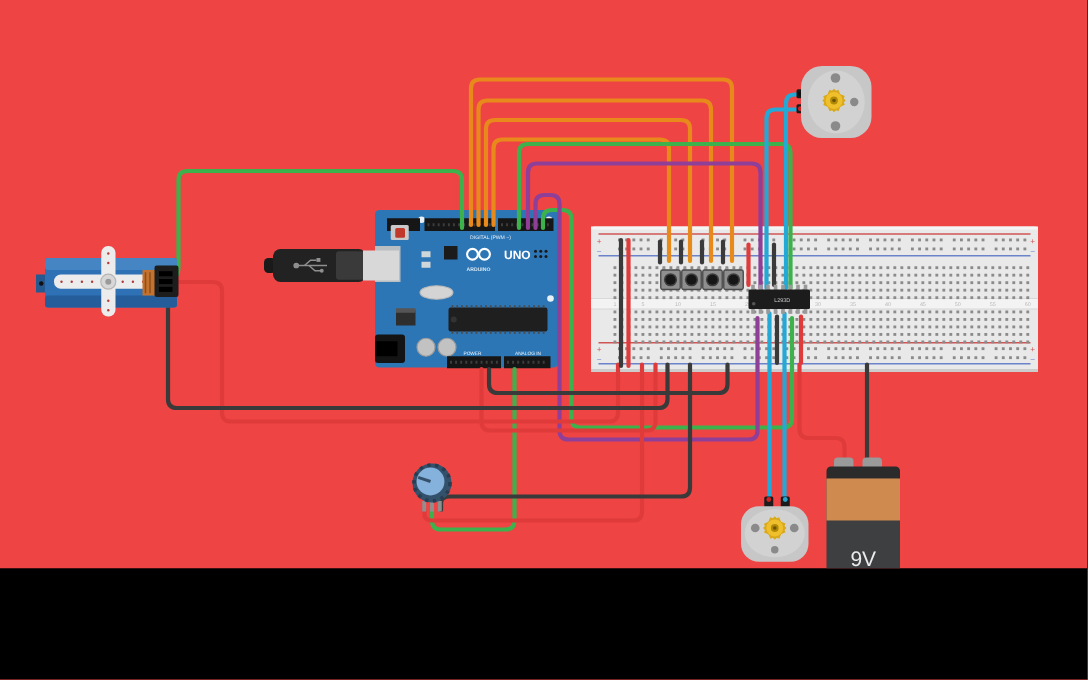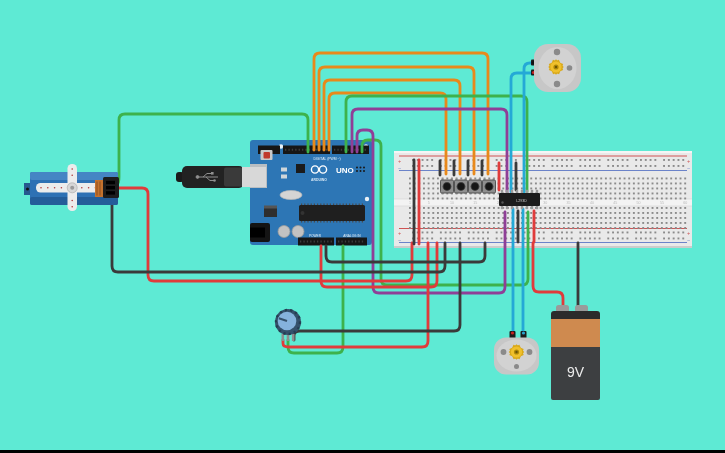--- a/index.html
+++ b/index.html
@@ -1,16 +1,16 @@
 <!DOCTYPE html>
 <html><head>
 <meta charset="utf-8">
 <style>
   html,body{margin:0;padding:0;background:#000;}
-  .stage{position:relative;width:725px;height:450px;background:#5eead4;overflow:hidden;}
+  .stage{position:relative;width:725px;height:379px;background:#ef4444;overflow:hidden;}
   svg{position:absolute;left:0;top:0;}
   text{font-family:"Liberation Sans", sans-serif;}
   .tiny{font-size:3.4px;fill:#e8f1f8;}
   .board-label{font-size:3.2px;fill:#e8f1f8;}
 </style>
 </head>
 <body>
 
 <div class="stage">
 <svg width="725" height="453" viewBox="0 0 725 453" xmlns="http://www.w3.org/2000/svg">

